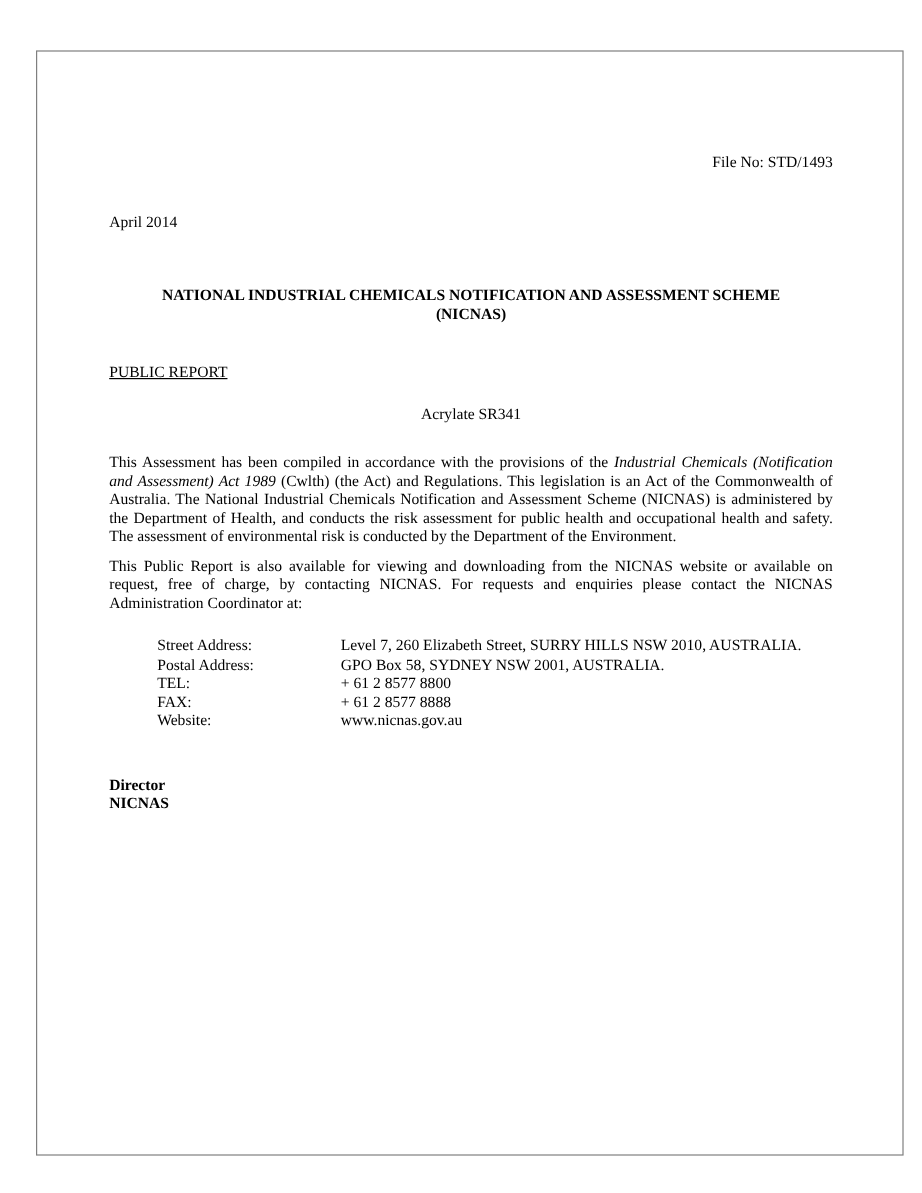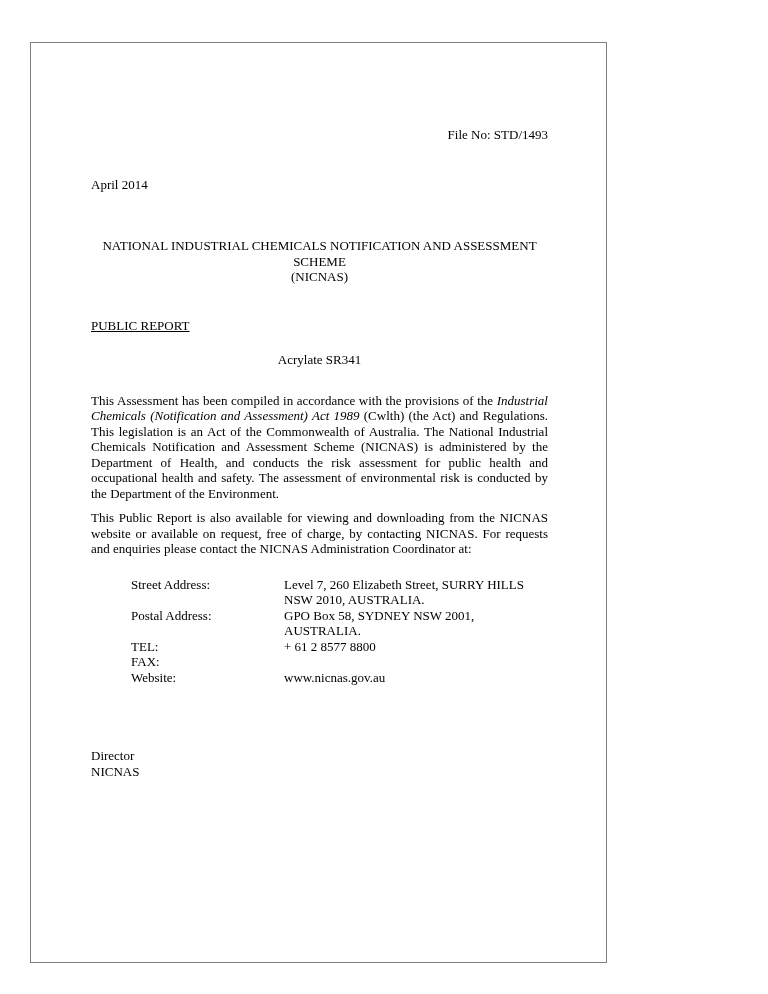--- a/index.html
+++ b/index.html
@@ -11,40 +11,40 @@
     width: 768px;
     height: 994px;
     position: relative;
     font-family: "Liberation Serif", serif;
     color: #000000;
   }
   .page {
     position: absolute;
     left: 30px;
     top: 42px;
-    width: 577px;
+    width: 723px;
     height: 921px;
     border: 1px solid #7f7f7f;
     background: #ffffff;
     box-sizing: border-box;
   }
   .content {
     padding: 84px 58px 0 60px;
     font-size: 13px;
     line-height: 15.5px;
   }
   .file-no {
     text-align: right;
   }
   .date {
     margin-top: 34px;
   }
   .doc-title {
     text-align: center;
-    font-weight: normal;
+    font-weight: bold;
     margin-top: 46px;
   }
   .report-heading {
     text-align: left;
     font-weight: normal;
     margin-top: 33px;
   }
   .report-heading span {
     text-decoration: underline;
   }
@@ -73,22 +73,22 @@
     display: flex;
   }
   .contact-label {
     width: 153px;
     flex: 0 0 153px;
   }
   .contact-value {
     flex: 1;
   }
   .signature {
-    font-weight: normal;
-    margin-top: 63px;
+    font-weight: bold;
+    margin-top: 38px;
   }
 </style>
 </head>
 <body>
 
 <div class="page">
   <div class="content">
 
     <div class="file-no">File No: STD/1493</div>
 
@@ -118,20 +118,21 @@
       <div class="contact-row">
         <span class="contact-label">Postal Address:</span>
         <span class="contact-value">GPO Box 58, SYDNEY NSW 2001, AUSTRALIA.</span>
       </div>
       <div class="contact-row">
         <span class="contact-label">TEL:</span>
         <span class="contact-value">+ 61 2 8577 8800</span>
       </div>
       <div class="contact-row">
         <span class="contact-label">FAX:</span>
+        <span class="contact-value">+ 61 2 8577 8888</span>
       </div>
       <div class="contact-row">
         <span class="contact-label">Website:</span>
         <span class="contact-value">www.nicnas.gov.au</span>
       </div>
     </div>
 
     <div class="signature">
       <div>Director</div>
       <div>NICNAS</div>

